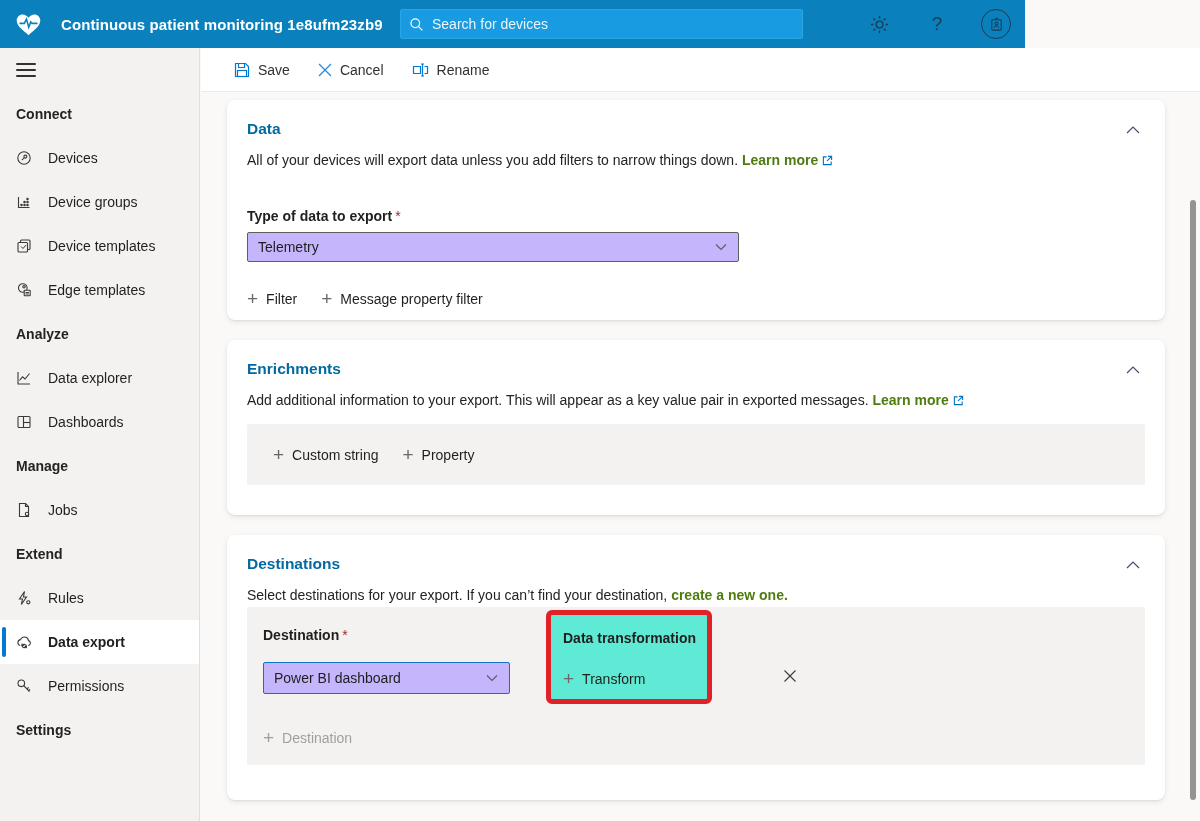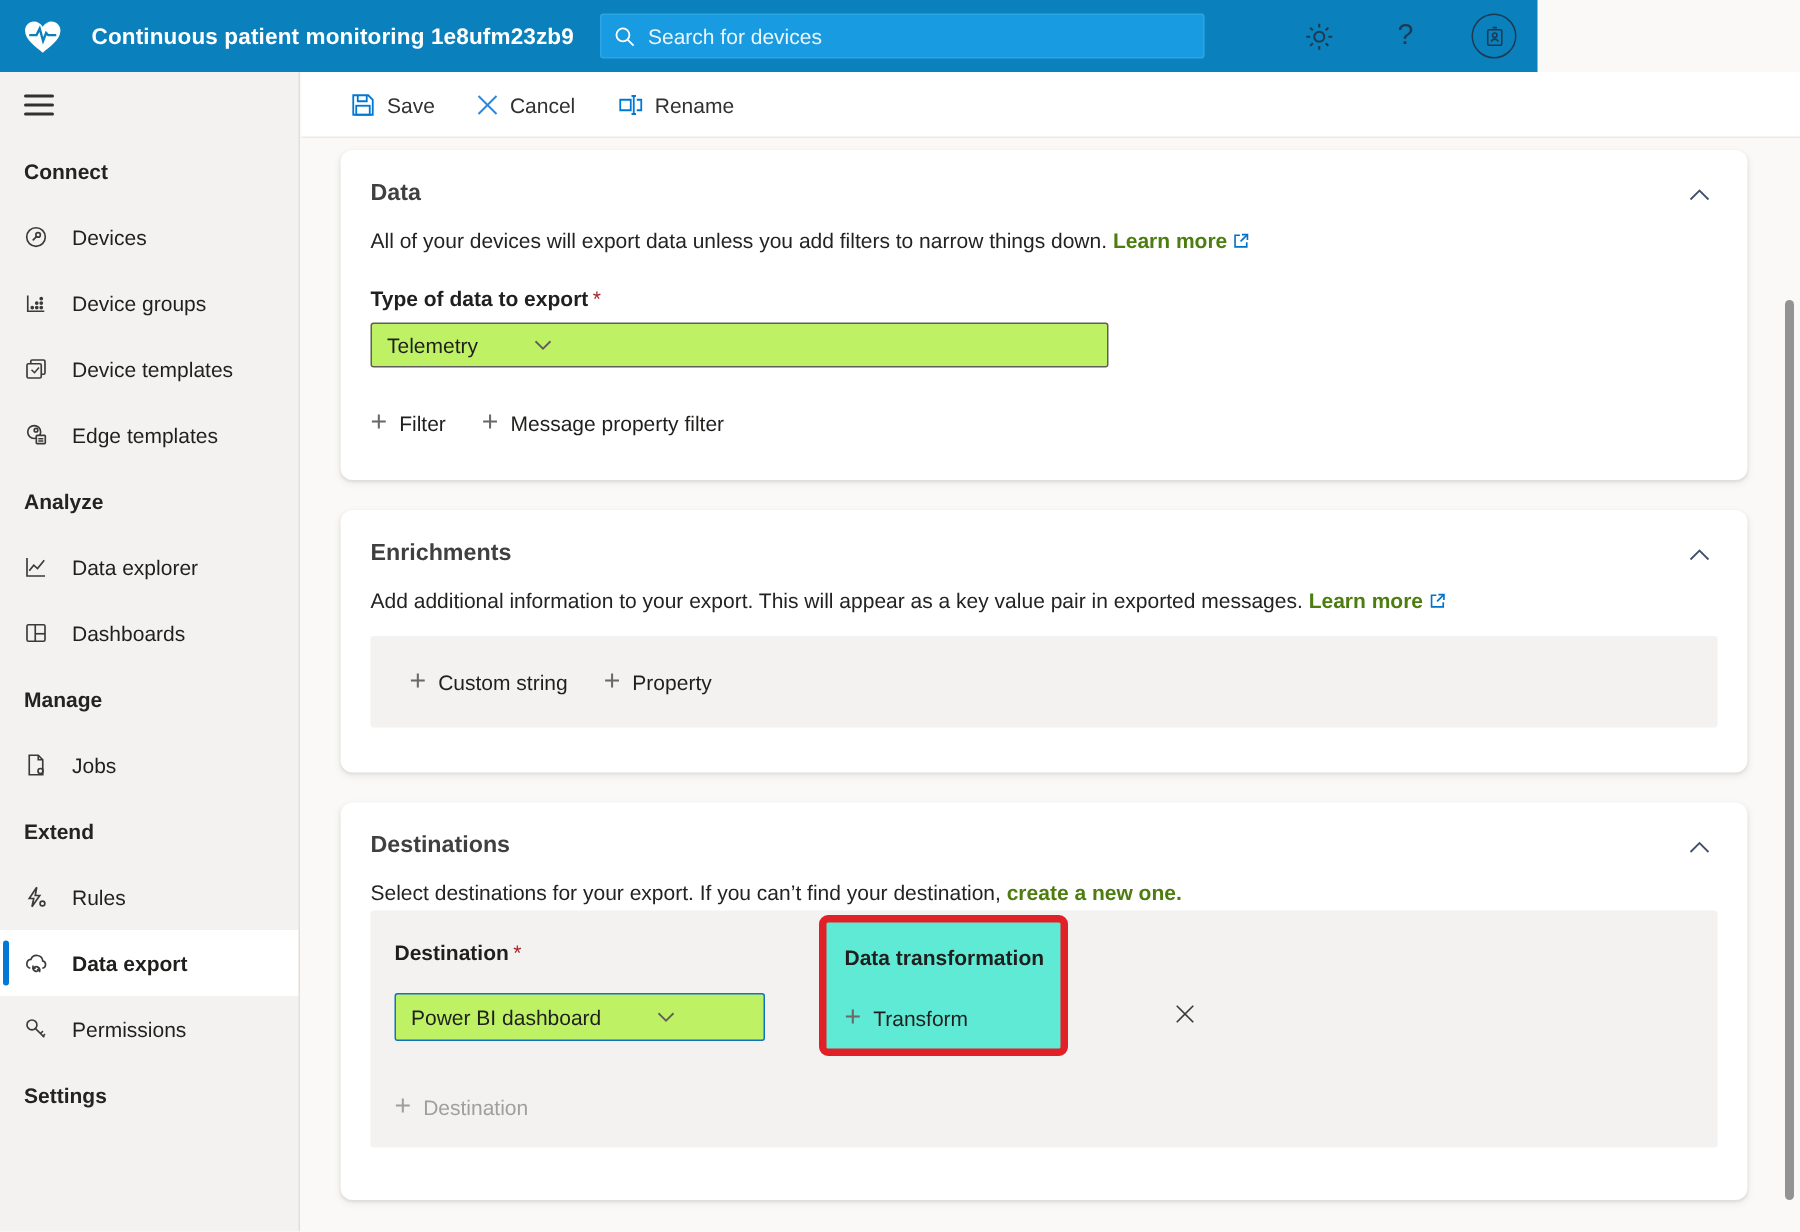--- a/index.html
+++ b/index.html
@@ -47,40 +47,40 @@
   
   .toolbar { position:absolute; left:201px; top:48px; width:999px; height:44px;
     background:#fff; border-bottom:1px solid #edebe9; display:flex; align-items:center;
     padding-left:33px; gap:28px; }
   .tool-btn { display:flex; align-items:center; gap:8px; font-size:14px; color:#323130; cursor:pointer; }
 
   
   .content { position:absolute; left:201px; top:92px; width:999px; height:729px; background:#faf9f8; }
   .card { position:absolute; left:26px; width:938px; background:#fff; border-radius:8px;
     box-shadow:0 1px 2px rgba(0,0,0,.08), 0 2px 6px rgba(0,0,0,.07); padding:20px 20px; }
-  .card h2 { font-size:15.5px; font-weight:700; color:#404040; }
+  .card h2 { font-size:15.5px; font-weight:700; color:#0369a1; }
   .card .desc { margin-top:14px; font-size:14px; color:#242322; }
   .card .desc a { color:#4d7c0f; text-decoration:none; font-weight:600; }
   .ext-icon { display:inline-block; vertical-align:-1px; margin-left:4px; color:#0072c9; }
   .collapse { position:absolute; top:24px; right:24px; cursor:pointer; color:#44506b; }
 
   .field-label { font-weight:700; font-size:14px; color:#201f1e; }
   .req { color:#a4262c; margin-left:3px; font-weight:400; }
 
-  .dropdown { height:30px; border:1px solid #605e5c; border-radius:2px; background:#bef264;
+  .dropdown { height:30px; border:1px solid #605e5c; border-radius:2px; background:#c4b5fd;
     display:flex; align-items:center; padding:0 10px; font-size:14px; color:#201f1e;
-    cursor:pointer;gap:36px; }
+    justify-content:space-between; cursor:pointer;gap:36px; }
   .dropdown .chev { color:#605e5c; }
 
   .plusbtn { display:flex; align-items:center; gap:8px; font-size:14px; color:#201f1e; cursor:pointer; }
   .plus { font-size:19px; font-weight:300; color:#6b6966; line-height:1; }
   .plusbtn.disabled, .plusbtn.disabled .plus { color:#a19f9d; }
 
   .card-data { top:8px; height:220px; }
-  .card-data .field-label { display:block; margin-top:23px; }
+  .card-data .field-label { display:block; margin-top:40px; }
   .card-data .dropdown { margin-top:8px; width:492px; }
   .btnrow { margin-top:27px; display:flex; gap:24px; }
 
   .card-enrich { top:248px; height:175px; }
   .gray-panel { background:#f3f2f1; border-radius:2px; }
   .card-enrich .gray-panel { margin-top:16px; height:61px; display:flex; align-items:center;
     gap:24px; padding:0 26px; }
 
   .card-dest { top:443px; height:265px; }
   .dest-panel { margin-top:4px; height:158px; position:relative; }

